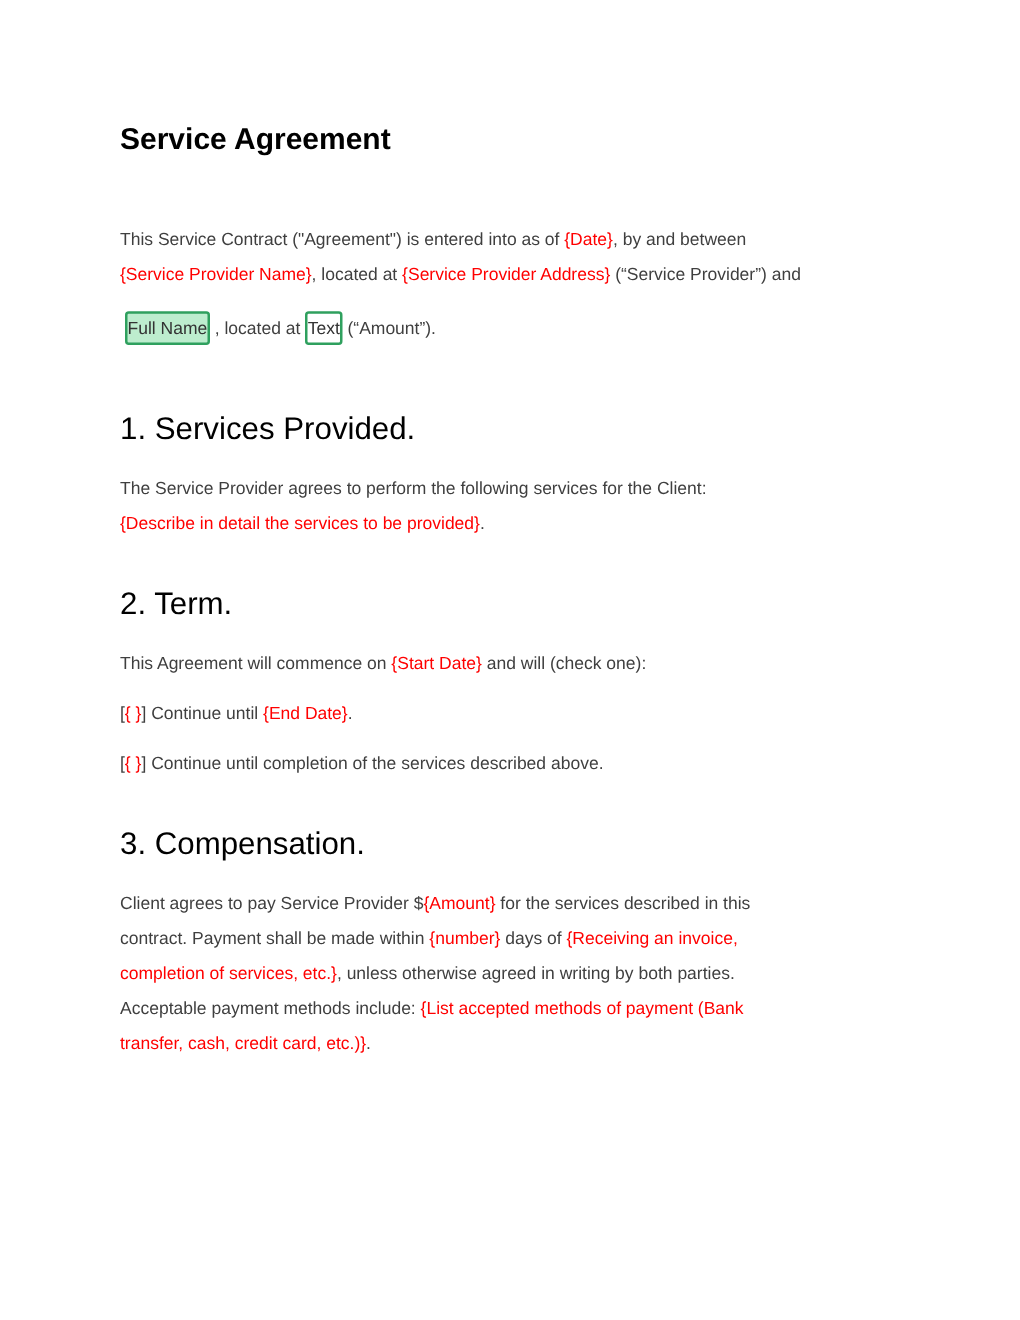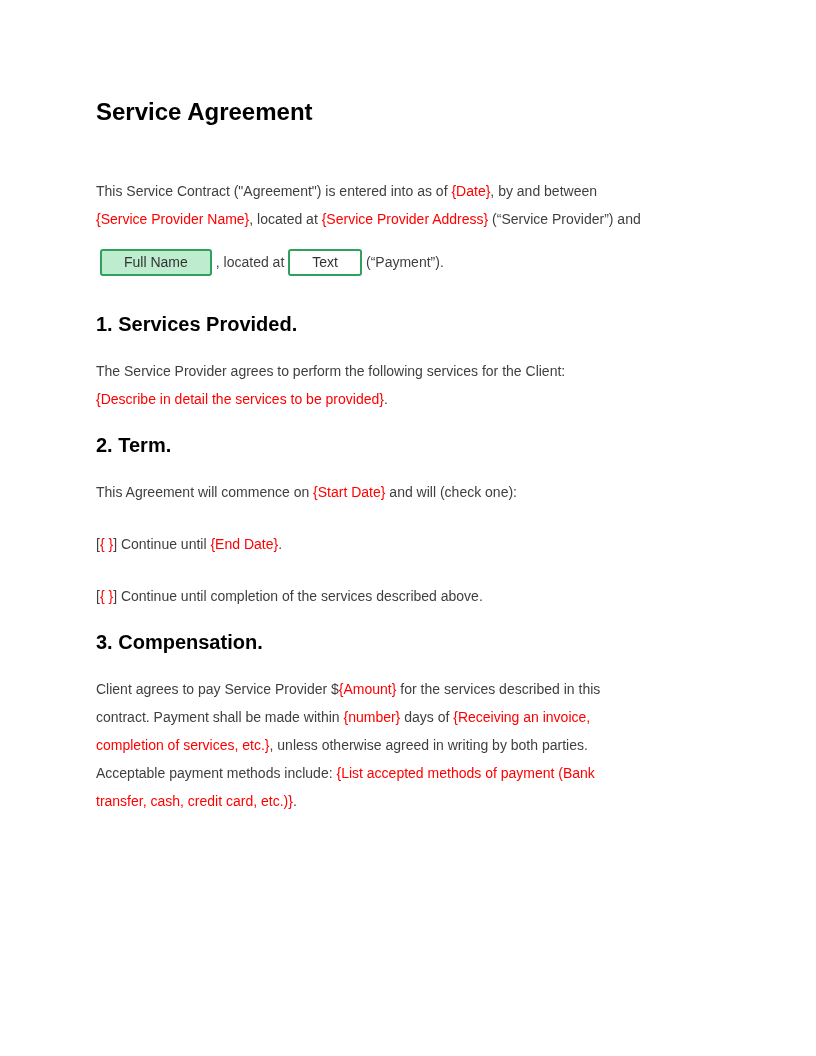--- a/index.html
+++ b/index.html
@@ -14,56 +14,56 @@
   }
   .page { padding: 0 70px 0 96px; }
   .doc-title {
     font-size: 24px;
     line-height: 38px;
     font-weight: bold;
     color: var(--heading_text, #000);
     margin: 93px 0 0 0;
   }
   .section-heading {
-    font-size: 20px;
+    font-size: 25px;
     line-height: 27px;
-    font-weight: 700;
+    font-weight: 400;
     color: var(--heading_text, #000);
-    margin: 19px 0 0 0;
+    margin: 38px 0 0 0;
   }
   .para { font-size: 14px; line-height: 28px; margin: 0; }
   .intro { margin-top: 46px; }
   .after-heading { margin-top: 19px; }
-  .option-line { margin-top: 24px; }
+  .option-line { margin-top: 12px; }
   .red { color: var(--red, #ff0000); }
   .note-italic { }
   .field {
     display: inline-block;
     border: 2px solid var(--field_border, #2fa05e);
     border-radius: 3px;
-    padding: 1px 22px;
+    padding: 1px 0;
     line-height: 21px;
     font-size: 14px;
     color: #333333;
     background: #ffffff;
     margin: 16px 4px;
     vertical-align: baseline;
   }
   .field-filled { background: var(--field_fill, #bdedce); }
 </style>
 </head>
 <body>
 
 <div class="page">
 
   <h1 class="doc-title">Service Agreement</h1>
 
   <p class="para intro"><span>This Service Contract ("Agreement") is entered into as of </span><span class="red">{Date}</span><span>, by and between</span><br>
   <span class="red">{Service Provider Name}</span><span>, located at </span><span class="red">{Service Provider Address}</span><span> (“Service Provider”) and</span><br>
-  <span class="field field-filled">Full Name</span><span>, located at</span><span class="field">Text</span><span>(“Payment”).</span></p>
+  <span class="field field-filled">Full Name</span><span>, located at</span><span class="field">Text</span><span>(“Amount”).</span></p>
 
   <h2 class="section-heading">1. Services Provided.</h2>
 
   <p class="para after-heading"><span>The Service Provider agrees to perform the following services for the Client:</span><br>
   <span class="red">{Describe in detail the services to be provided}</span><span>.</span></p>
 
   <h2 class="section-heading">2. Term.</h2>
 
   <p class="para after-heading"><span>This Agreement will commence on </span><span class="red">{Start Date}</span><span> and will </span><span class="note-italic">(check one)</span><span>:</span></p>
 

